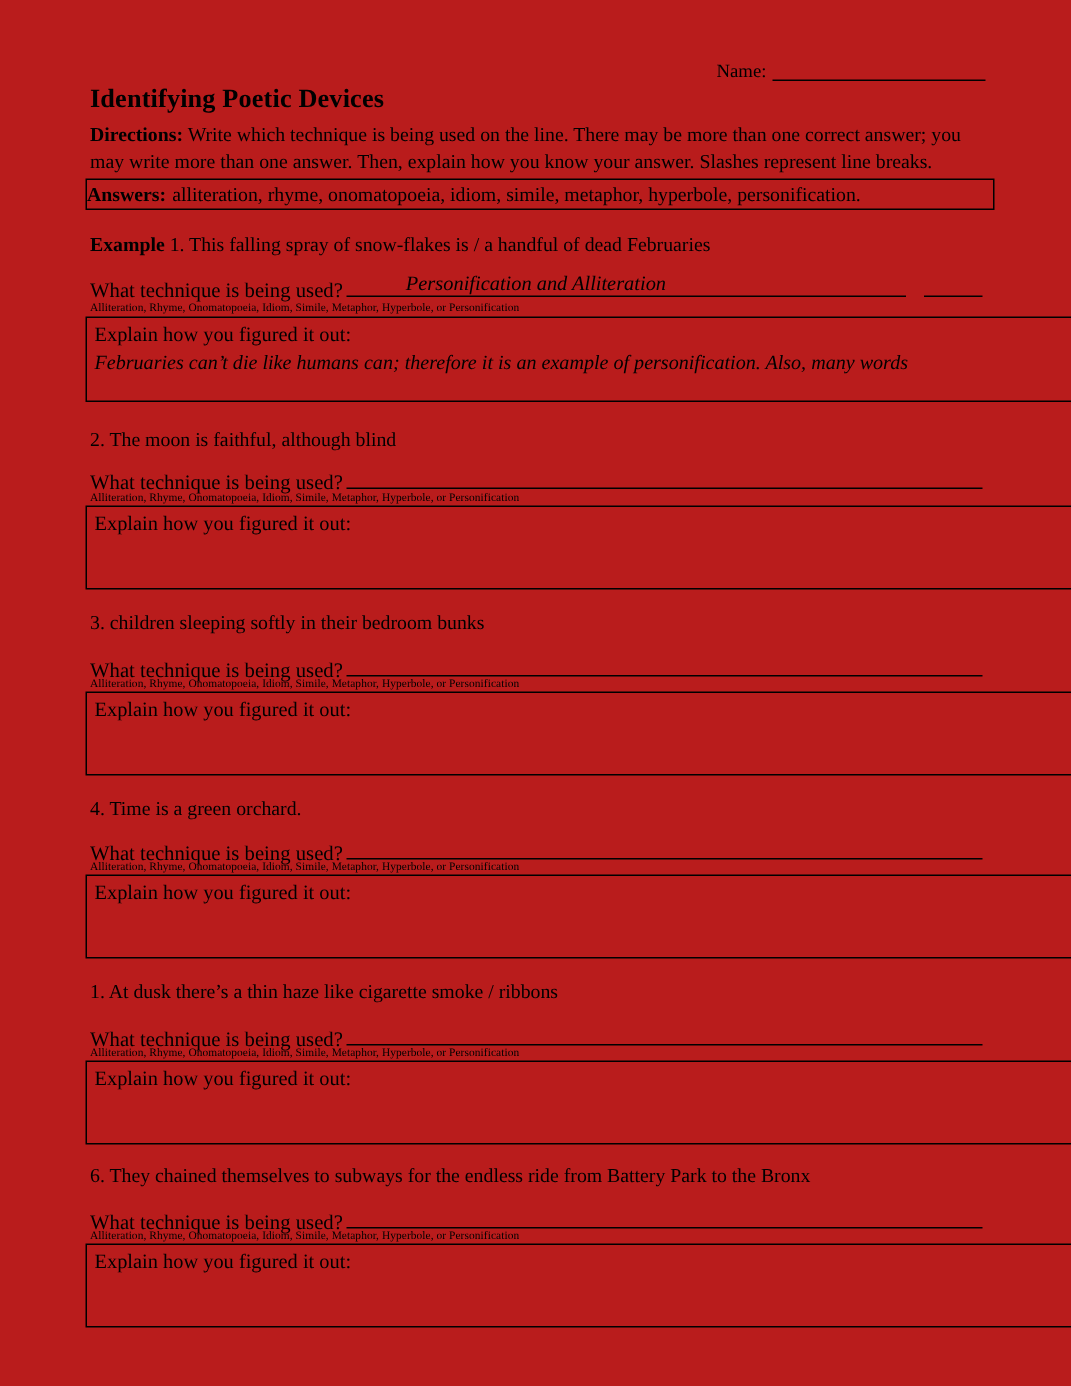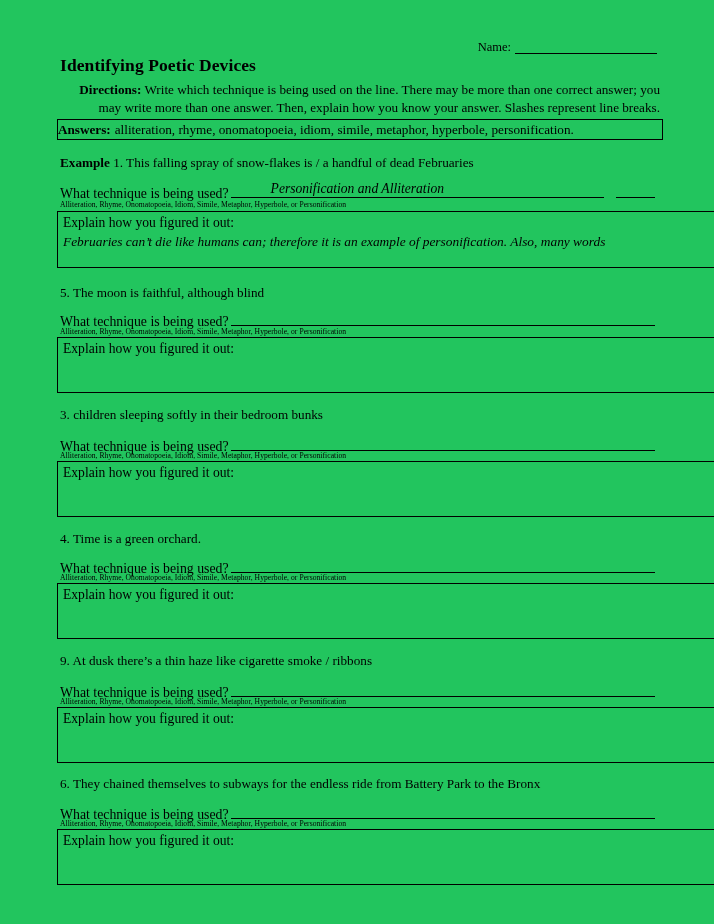--- a/index.html
+++ b/index.html
@@ -14,21 +14,21 @@
     font-family: "Liberation Serif", "DejaVu Serif", serif;
     color: #000000;
     overflow: hidden;
   }
 
   .page {
     position: absolute;
     left: 0; top: 0;
     width: 714px;
     height: 924px;
-    background: #22c55e;
+    background: #b91c1c;
   }
 
   
   .name-row {
     position: absolute;
     left: 57px;
     top: 40px;
     width: 600px;
     display: flex;
     justify-content: flex-end;
@@ -54,21 +54,21 @@
     letter-spacing: 0.1px;
   }
 
   .directions {
     position: absolute;
     left: 60px;
     top: 81px;
     width: 600px;
     font-size: 13.2px;
     line-height: 17.5px;
-    text-align: right;
+    text-align: left;
   }
   .directions b { font-weight: bold; }
 
   
   .answers-box {
     position: absolute;
     left: 57px;
     top: 119px;
     width: 606px;
     height: 21px;
@@ -188,21 +188,21 @@
             <span class="written">Personification and Alliteration</span>
           </span>
         </div>
         <div class="hint" style="top: 200px;">Alliteration, Rhyme, Onomatopoeia, Idiom, Simile, Metaphor, Hyperbole, or Personification</div>
         <div class="explain-box" style="top: 211px; height: 57px;">
           <div class="explain-label">Explain how you figured it out:</div>
           <div class="explain-answer">Februaries can’t die like humans can; therefore it is an example of personification.  Also, many words</div>
         </div>
       </div>
       <div class="qblock">
-        <div class="q-prompt" style="top: 285px;">5. The moon is faithful, although blind</div>
+        <div class="q-prompt" style="top: 285px;">2. The moon is faithful, although blind</div>
         <div class="tech-row" style="top: 310px;">
           <span class="tech-label">What technique is being used?</span>
           <span class="tech-line"></span>
         </div>
         <div class="hint" style="top: 327px;">Alliteration, Rhyme, Onomatopoeia, Idiom, Simile, Metaphor, Hyperbole, or Personification</div>
         <div class="explain-box" style="top: 337px; height: 56px;">
           <div class="explain-label">Explain how you figured it out:</div>
         </div>
       </div>
       <div class="qblock">
@@ -221,21 +221,21 @@
         <div class="tech-row" style="top: 557px;">
           <span class="tech-label">What technique is being used?</span>
           <span class="tech-line"></span>
         </div>
         <div class="hint" style="top: 573px;">Alliteration, Rhyme, Onomatopoeia, Idiom, Simile, Metaphor, Hyperbole, or Personification</div>
         <div class="explain-box" style="top: 583px; height: 56px;">
           <div class="explain-label">Explain how you figured it out:</div>
         </div>
       </div>
       <div class="qblock">
-        <div class="q-prompt" style="top: 653px;">9. At dusk there’s a thin haze like cigarette smoke / ribbons</div>
+        <div class="q-prompt" style="top: 653px;">1. At dusk there’s a thin haze like cigarette smoke / ribbons</div>
         <div class="tech-row" style="top: 681px;">
           <span class="tech-label">What technique is being used?</span>
           <span class="tech-line"></span>
         </div>
         <div class="hint" style="top: 697px;">Alliteration, Rhyme, Onomatopoeia, Idiom, Simile, Metaphor, Hyperbole, or Personification</div>
         <div class="explain-box" style="top: 707px; height: 56px;">
           <div class="explain-label">Explain how you figured it out:</div>
         </div>
       </div>
       <div class="qblock">

